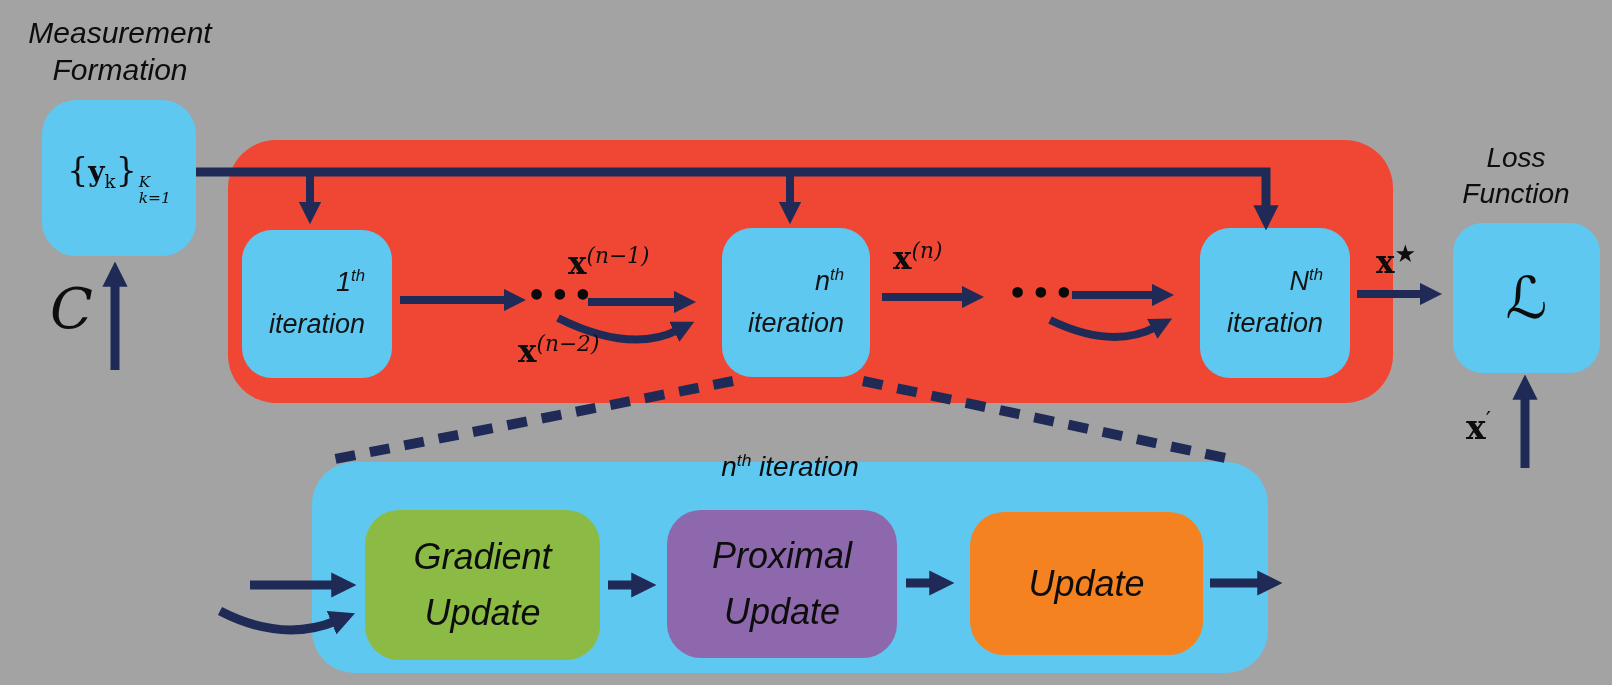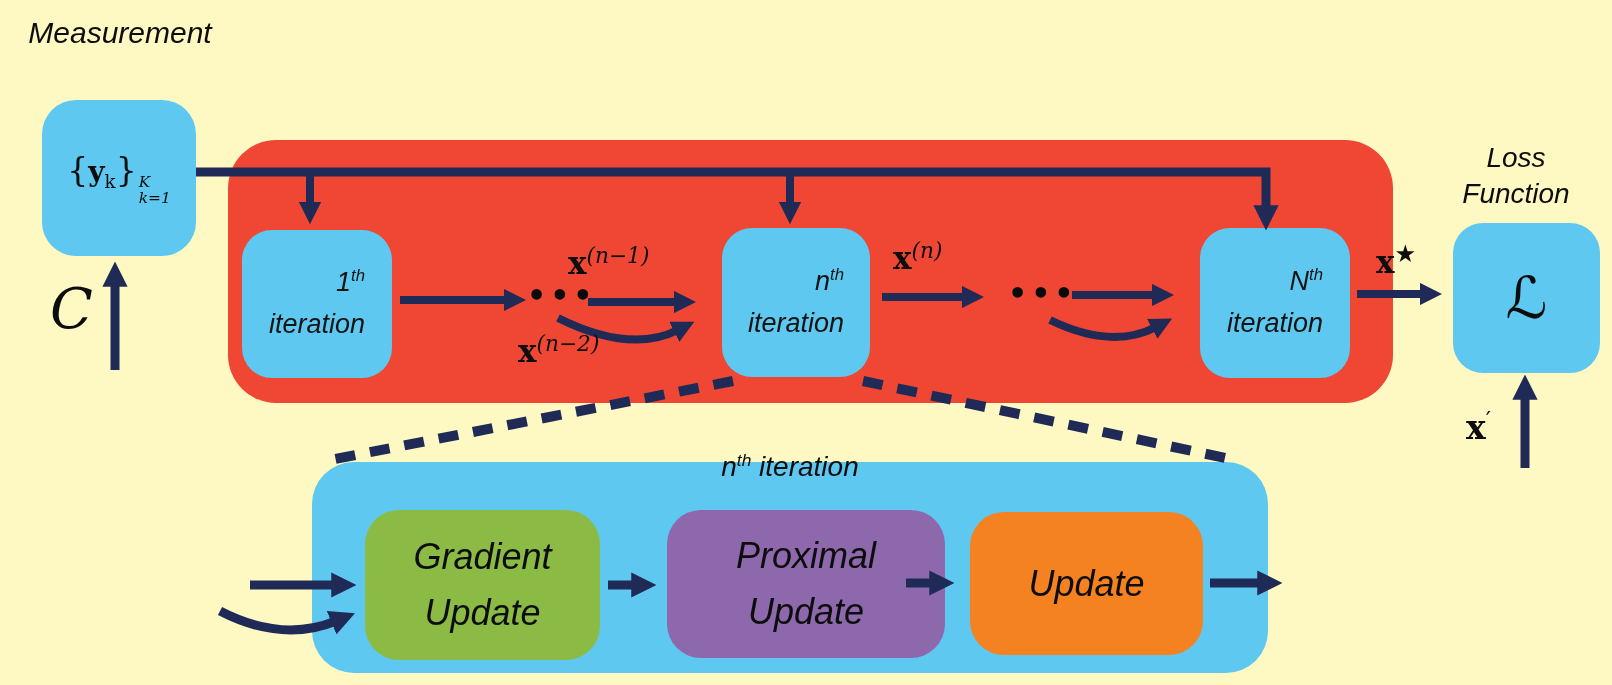--- a/index.html
+++ b/index.html
@@ -1,17 +1,17 @@
 <!DOCTYPE html>
 <html style="--red: #EF4734; --cyan: #5EC8F0; --navy: #1F2B56; --green: #8CBB45; --purple: #8E68AC; --orange: #F58220; --ink: #0d0d0d;"><head>
 <meta charset="utf-8">
 <style>
   html,body{margin:0;padding:0;background:#ffffff;}
   #canvas{
-    position:relative;width:1612px;height:685px;background:#fef9c3;overflow:hidden;
+    position:relative;width:1612px;height:685px;background:#a3a3a3;overflow:hidden;
     font-family:"Liberation Sans",sans-serif;
   }
   
   #arrow-layer{position:absolute;left:0;top:0;width:1612px;height:685px;z-index:3;pointer-events:none;}
   #arrow-layer path{stroke:var(--navy,#1F2B56);fill:none;}
   #arrow-layer marker path{fill:var(--navy,#1F2B56);stroke:none;}
   
   .box{position:absolute;box-sizing:border-box;}
   .cyan{background:var(--cyan,#5EC8F0);}
   .red-panel{background:var(--red,#EF4734);border-radius:48px;z-index:1;}
@@ -62,20 +62,21 @@
     <path d="M863 381 L1230 459" stroke-width="10" stroke-dasharray="20 15"></path>
     <path d="M250 585 L336 585" stroke-width="9" marker-end="url(#ah)"></path>
     <path d="M220 611 Q282 643 336 621" stroke-width="9" marker-end="url(#ah)"></path>
     <path d="M608 585 L636 585" stroke-width="9" marker-end="url(#ah)"></path>
     <path d="M906 583 L934 583" stroke-width="9" marker-end="url(#ah)"></path>
     <path d="M1210 583 L1262 583" stroke-width="9" marker-end="url(#ah)"></path>
   </svg>
 
   <div class="hdr" style="left:0px;top:14px;width:240px;font-size:30px;line-height:37px;">
     <span class="ln">Measurement</span>
+    <span class="ln">Formation</span>
   </div>
 
 
   <div class="hdr" style="left:1420px;top:140px;width:192px;font-size:28px;line-height:36px;">
     <span class="ln">Loss</span>
     <span class="ln">Function</span>
   </div>
 
   <div class="box cyan node" style="left:42px;top:100px;width:154px;height:156px;border-radius:34px;">
     <span class="mlabel" style="position:static;font-size:28px;">
@@ -140,21 +141,21 @@
     <span>n</span><sup style="font-size:62%;">th</sup><span> iteration</span>
   </div>
 
   <div class="box node" style="left:365px;top:510px;width:235px;height:150px;border-radius:34px;background:var(--green,#8CBB45);">
     <div class="blk-text">
       <span class="ln" style="display:block;">Gradient</span>
       <span class="ln" style="display:block;">Update</span>
     </div>
   </div>
 
-  <div class="box node" style="left:667px;top:510px;width:278px;height:148px;border-radius:34px;background:var(--purple,#8E68AC);">
+  <div class="box node" style="left:667px;top:510px;width:230px;height:148px;border-radius:34px;background:var(--purple,#8E68AC);">
     <div class="blk-text">
       <span class="ln" style="display:block;">Proximal</span>
       <span class="ln" style="display:block;">Update</span>
     </div>
   </div>
 
   <div class="box node" style="left:970px;top:512px;width:233px;height:143px;border-radius:34px;background:var(--orange,#F58220);">
     <div class="blk-text">
       <span class="ln" style="display:block;">Update</span>
     </div>

